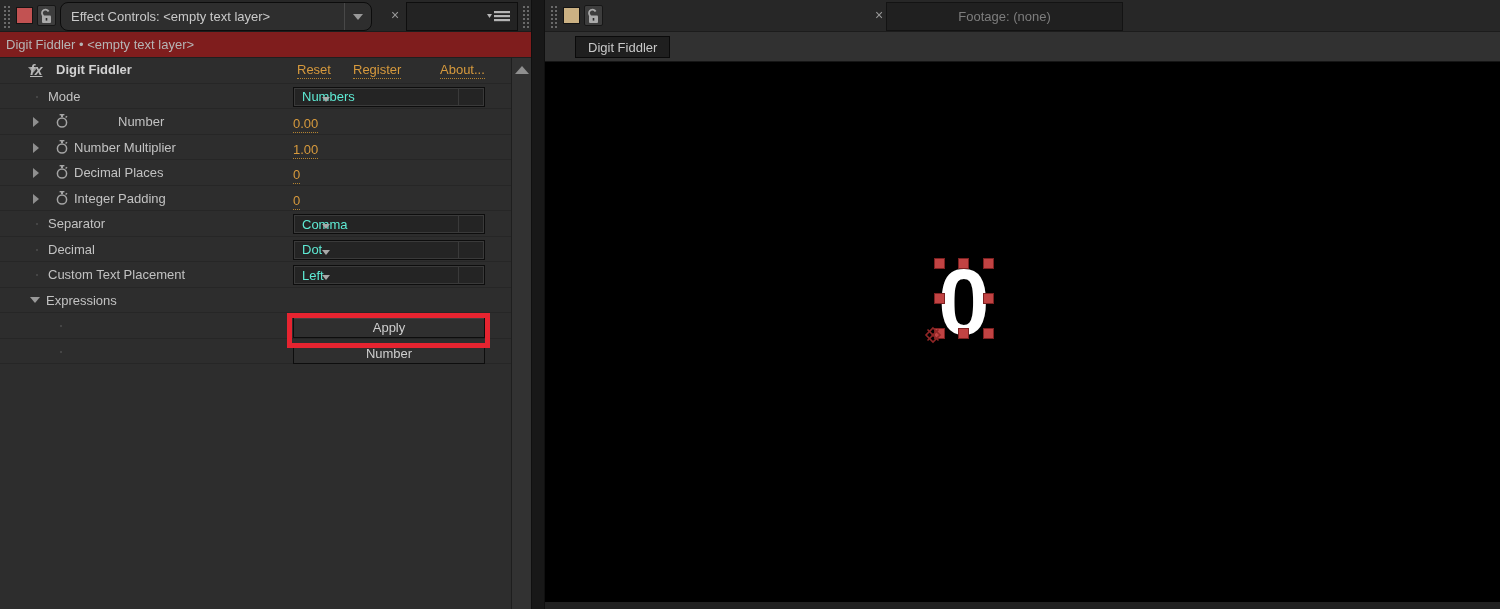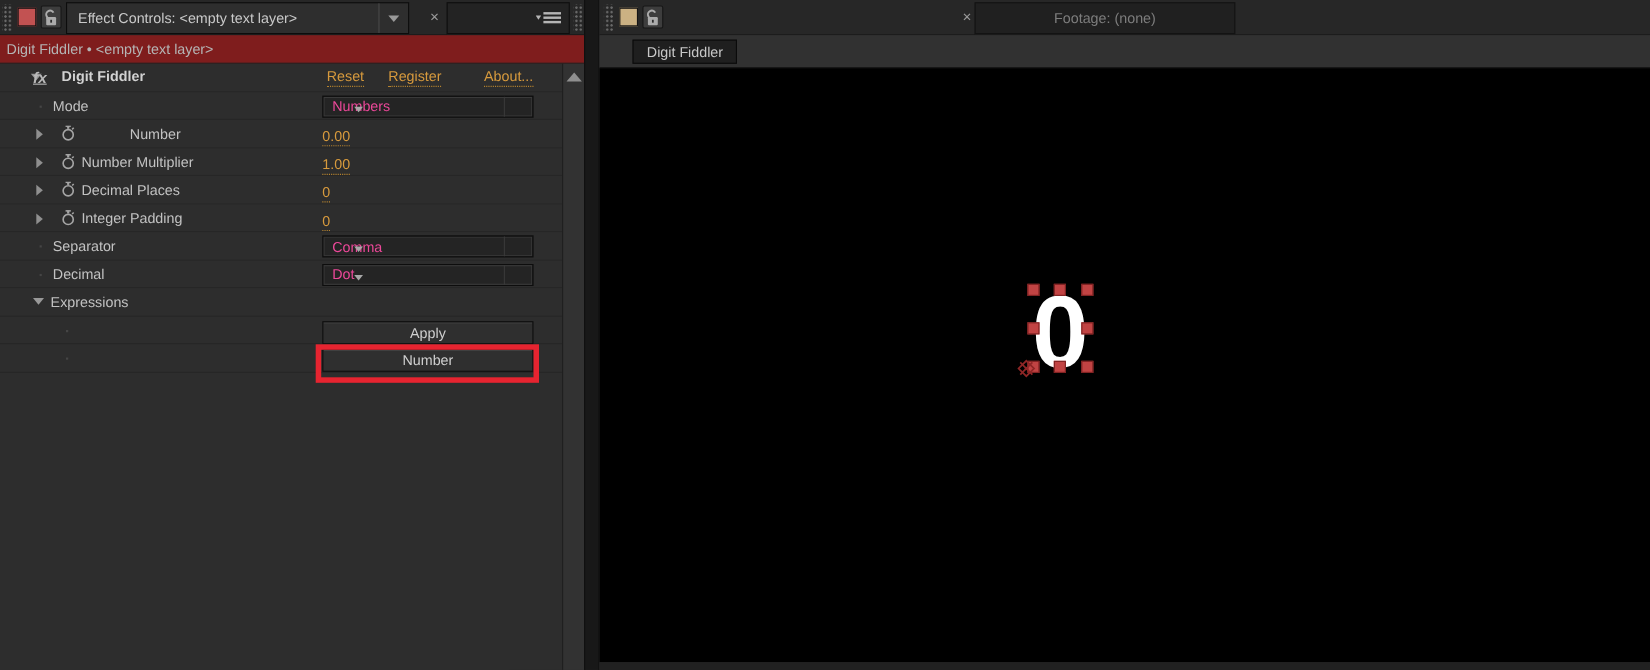--- a/index.html
+++ b/index.html
@@ -42,21 +42,21 @@
   #fx-rows { position:absolute; left:0; top:58px; width:511px; }
   .row { position:relative; width:511px; height:25.5px; background:#2d2d2d; border-bottom:1px solid #262626; }
   .row .lbl { position:absolute; top:5px; font-size:13px; color:#c2c2c2; white-space:nowrap; }
   .row .tri-right { position:absolute; left:33px; top:8px; }
   .row .tri-down  { position:absolute; left:28px; top:9px; }
   .stopwatch { position:absolute; left:55px; top:5px; }
   .val { position:absolute; left:293px; top:7px; font-size:13px; color:#d79a3d;
          border-bottom:1px dotted #b5832f; padding-bottom:1px; cursor:default; }
   .dropdown { position:absolute; left:293px; top:3px; width:192px; height:20px; background:#242424;
               border:1px solid #0d0d0d; box-shadow:inset 0 0 0 1px #3a3a3a; display:flex; align-items:center; }
-  .dropdown .dd-text { flex:1; color:#ec4899; font-size:13px; padding-left:8px; white-space:nowrap; overflow:hidden; }
+  .dropdown .dd-text { flex:1; color:#5eead4; font-size:13px; padding-left:8px; white-space:nowrap; overflow:hidden; }
   .dropdown .dd-arrow { width:26px; align-self:stretch; border-left:1px solid #3a3a3a;
                         display:flex; align-items:center; justify-content:center; }
   .dropdown .dd-arrow .tri-down { border-top-color:#a8a8a8; border-left-width:4px; border-right-width:4px; border-top-width:5px; }
   .ae-btn { position:absolute; left:293px; top:4px; width:192px; height:21px; background:#2f2f2f;
             border:1px solid #0d0d0d; box-shadow:inset 0 1px 0 #404040; color:#cfcfcf; font-size:13px;
             display:flex; align-items:center; justify-content:center; cursor:default; }
   .rowdot { position:absolute; width:2px; height:2px; background:#454545; top:12px; }
 
   #fx-name-row .fx-badge { position:absolute; left:30px; top:4px; color:#b8b8b8; font-size:14px;
                            font-style:italic; font-weight:bold; text-decoration:underline; }
@@ -103,21 +103,21 @@
     <div class="tabbar" id="fx-tabbar">
       <div class="grip" style="position:absolute;left:2px;top:4px;height:24px;"></div>
       <div class="chip-icon" style="left:16px;background:#c25252;"></div>
       <div class="lock-chip" style="left:37px;">
         <svg width="15" height="17" viewBox="0 0 15 17">
           <path d="M3.5 8 V5 a3.5 3.5 0 0 1 7 0" fill="none" stroke="#ababab" stroke-width="1.8" transform="rotate(-28 7 6)"></path>
           <rect x="3" y="7.5" width="9" height="7.5" rx="1" fill="#ababab"></rect>
           <rect x="6.7" y="10" width="1.6" height="2.6" fill="#2c2c2c"></rect>
         </svg>
       </div>
-      <div class="paneltab" style="left:60px;width:312px;">
+      <div class="paneltab" style="left:60px;width:312px;border-radius:8px;">
         <span class="tab-label">Effect Controls: &lt;empty text layer&gt;</span>
         <span style="flex:1"></span>
         <span class="tab-dd">
           <span class="tri-down"></span>
         </span>
       </div>
       <span class="tab-close" style="left:391px;">×</span>
       <div class="recessed" style="left:406px;width:112px;">
         <svg width="24" height="14" viewBox="0 0 24 14" style="position:absolute;right:6px;top:7px;">
           <path d="M0 4 l5 0 -2.5 4 z" fill="#b5b5b5"></path>
@@ -218,20 +218,30 @@
         <span class="rowdot" style="left:36px;"></span>
         <span class="lbl" style="left:48px;">Decimal</span>
         <div class="dropdown">
           <span class="dd-text">Dot</span>
           <span class="dd-arrow">
             <span class="tri-down"></span>
           </span>
         </div>
       </div>
 
+      <div class="row">
+        <span class="rowdot" style="left:36px;"></span>
+        <span class="lbl" style="left:48px;">Custom Text Placement</span>
+        <div class="dropdown">
+          <span class="dd-text">Left</span>
+          <span class="dd-arrow">
+            <span class="tri-down"></span>
+          </span>
+        </div>
+      </div>
 
       <div class="row">
         <span class="tri-down" style="position:absolute;left:30px;top:9px;"></span>
         <span class="lbl" style="left:46px;">Expressions</span>
       </div>
 
       <div class="row">
         <span class="rowdot" style="left:60px;"></span>
         <div class="ae-btn">Apply</div>
       </div>

